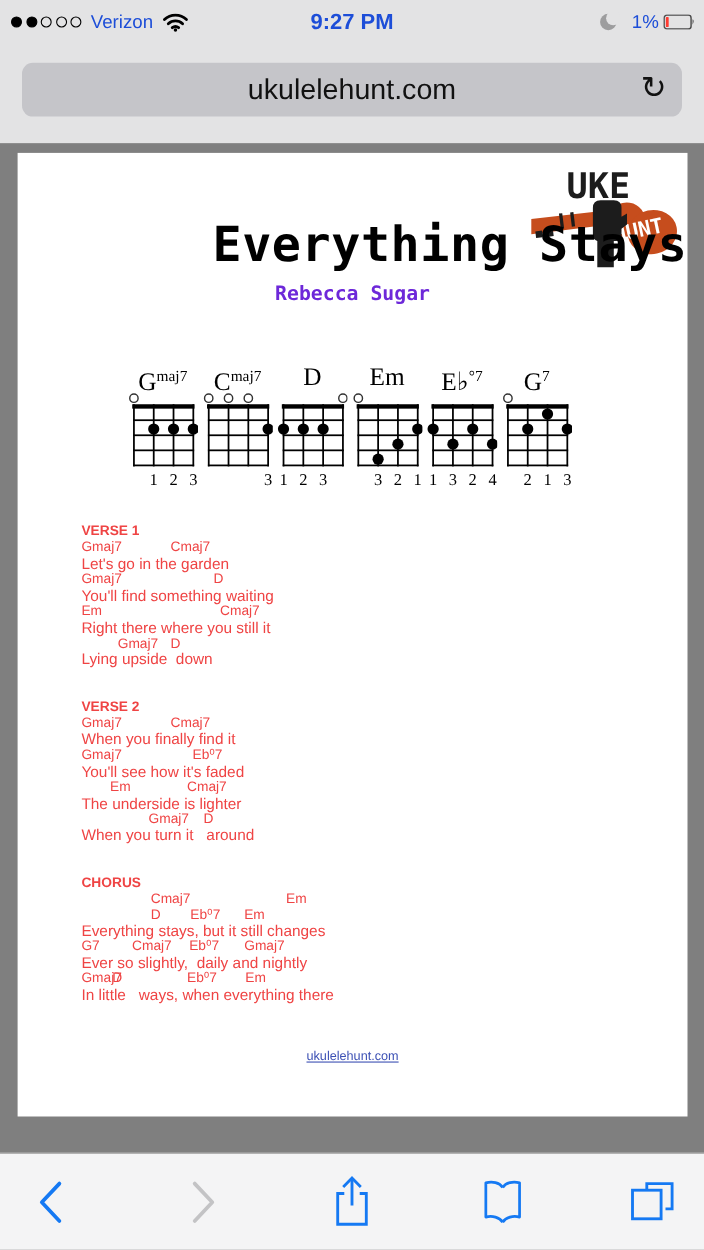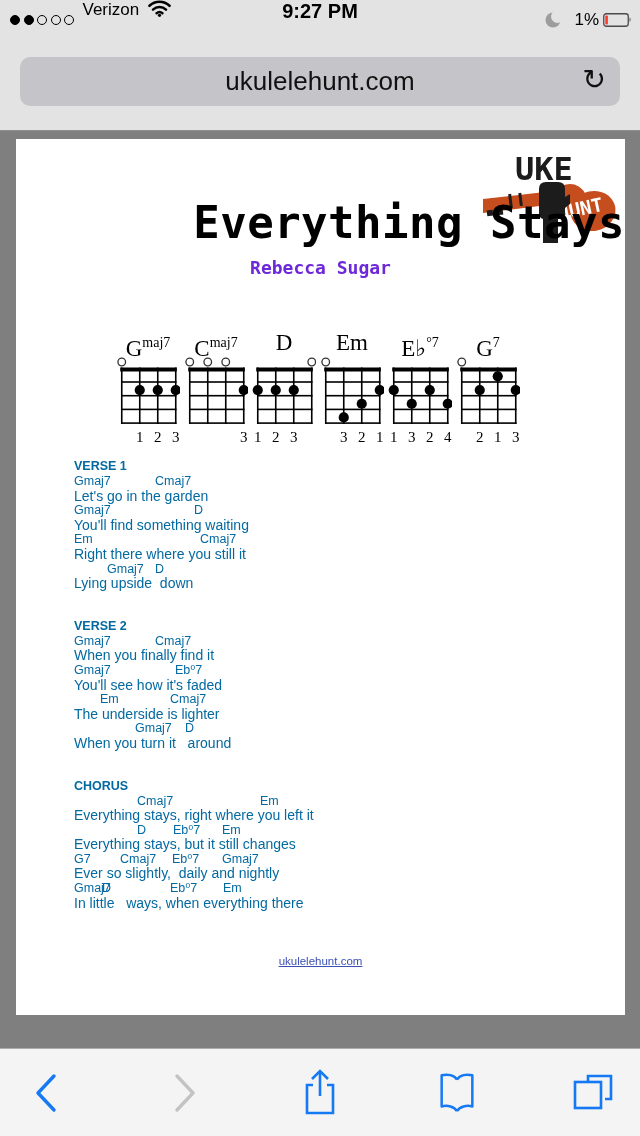--- a/index.html
+++ b/index.html
@@ -1,21 +1,21 @@
 <!DOCTYPE html>
 <html><head>
 <meta charset="utf-8">
 <style>
   html,body{margin:0;padding:0;}
   body{width:640px;height:1136px;overflow:hidden;font-family:"Liberation Sans",sans-serif;background:#7f7f7f;}
   .screen{position:relative;width:640px;height:1136px;}
 
   
   .status-bar{position:absolute;top:0;left:0;width:640px;height:40px;background:#e3e3e4;
-    display:flex;color:#000000;}
+    display:flex;align-items:center;color:#1d4ed8;}
   .signal{display:flex;align-items:center;margin-left:10px;}
   .signal .dot{width:10px;height:10px;border-radius:50%;border:1.4px solid #000;margin-right:3.5px;box-sizing:border-box;}
   .signal .dot.filled{background:#000;}
   .carrier{font-size:17px;margin:0 9px 0 5px;}
   .time{position:absolute;left:0;width:640px;text-align:center;font-size:20px;font-weight:600;pointer-events:none;}
   .sb-right{position:absolute;right:8px;top:0;height:40px;display:flex;align-items:center;}
   .battery-pct{font-size:17px;margin:0 4px 0 10px;}
 
   
   .url-area{position:absolute;top:40px;left:0;width:640px;height:91px;background:#e3e3e4;border-bottom:1px solid #8f8f8f;box-sizing:border-box;}
@@ -36,21 +36,21 @@
 
   
   .chord-row{position:absolute;top:190px;left:98px;display:flex;}
   .chord-cell{width:68px;display:flex;flex-direction:column;align-items:center;}
   .chord-label{height:28px;font-family:"Liberation Serif",serif;font-size:23px;color:#000;line-height:28px;}
   .chord-label sup{font-size:14px;}
   .fingers{position:relative;width:64px;height:18px;font-family:"Liberation Serif",serif;font-size:15px;color:#000;}
   .fingers span{position:absolute;top:0;width:16px;text-align:center;}
 
   
-  .sections{position:absolute;left:58px;top:320px;width:460px;color:#0369a1;}
+  .sections{position:absolute;left:58px;top:336px;width:460px;color:#ef4444;}
   .song-section{margin-bottom:28px;}
   .section-heading{font-size:12.5px;font-weight:bold;height:15px;line-height:15px;}
   .chord-line{position:relative;height:14.6px;font-size:12.5px;line-height:14.6px;}
   .chord-line span{position:absolute;top:0;white-space:pre;font-family:"Liberation Sans","DejaVu Sans",sans-serif;}
   .lyric-line{height:14.6px;font-size:14px;line-height:14.6px;white-space:pre;}
 
   .footer-link{position:absolute;top:816px;left:0;width:100%;text-align:center;font-size:11.5px;}
   .footer-link a{color:#3c50b4;text-decoration:underline;cursor:pointer;}
 
   
@@ -313,21 +313,20 @@
               <span style="left: 111px;">D</span>
             </div>
             <div class="lyric-line">When you turn it   around</div>
           </div>
           <div class="song-section">
             <div class="section-heading">CHORUS</div>
             <div class="chord-line">
               <span style="left: 63px;">Cmaj7</span>
               <span style="left: 186px;">Em</span>
             </div>
-            <div class="lyric-line">Everything stays, right where you left it</div>
             <div class="chord-line">
               <span style="left: 63px;">D</span>
               <span style="left: 99px;">Eb⁰7</span>
               <span style="left: 148px;">Em</span>
             </div>
             <div class="lyric-line">Everything stays, but it still changes</div>
             <div class="chord-line">
               <span style="left: 0px;">G7</span>
               <span style="left: 46px;">Cmaj7</span>
               <span style="left: 98px;">Eb⁰7</span>

